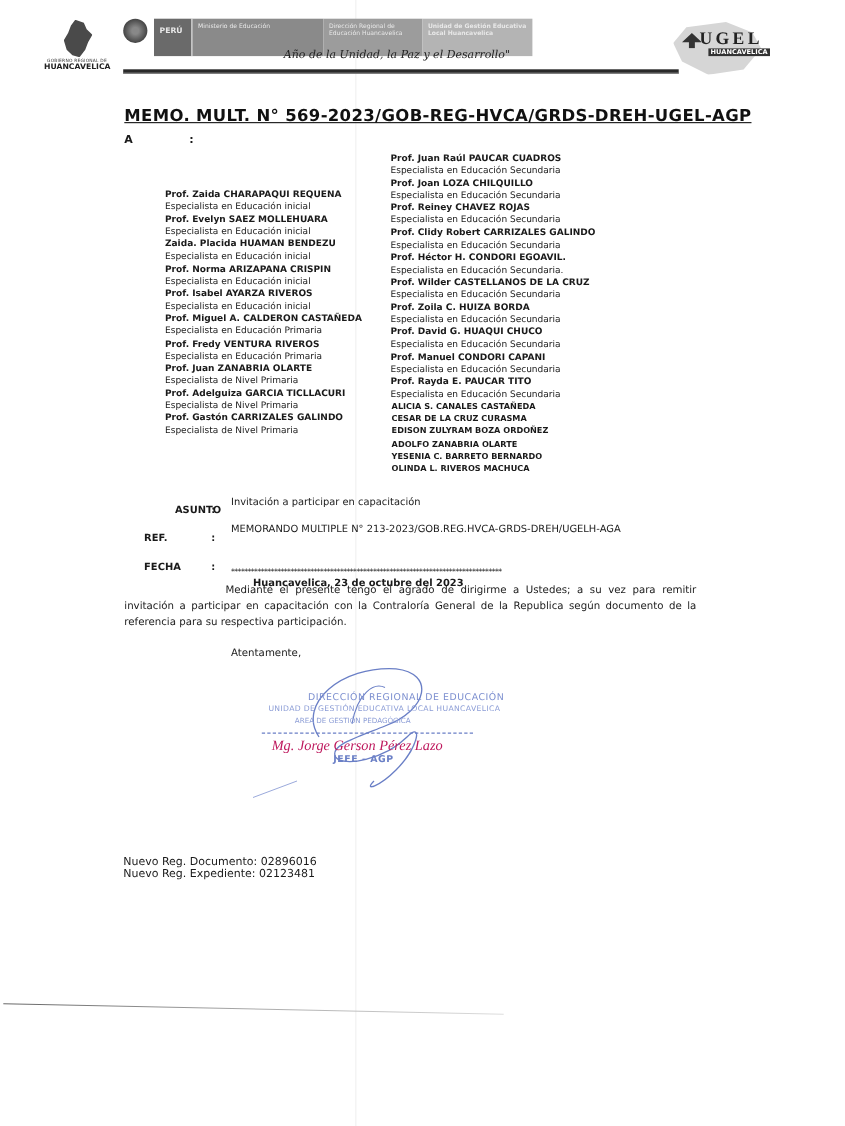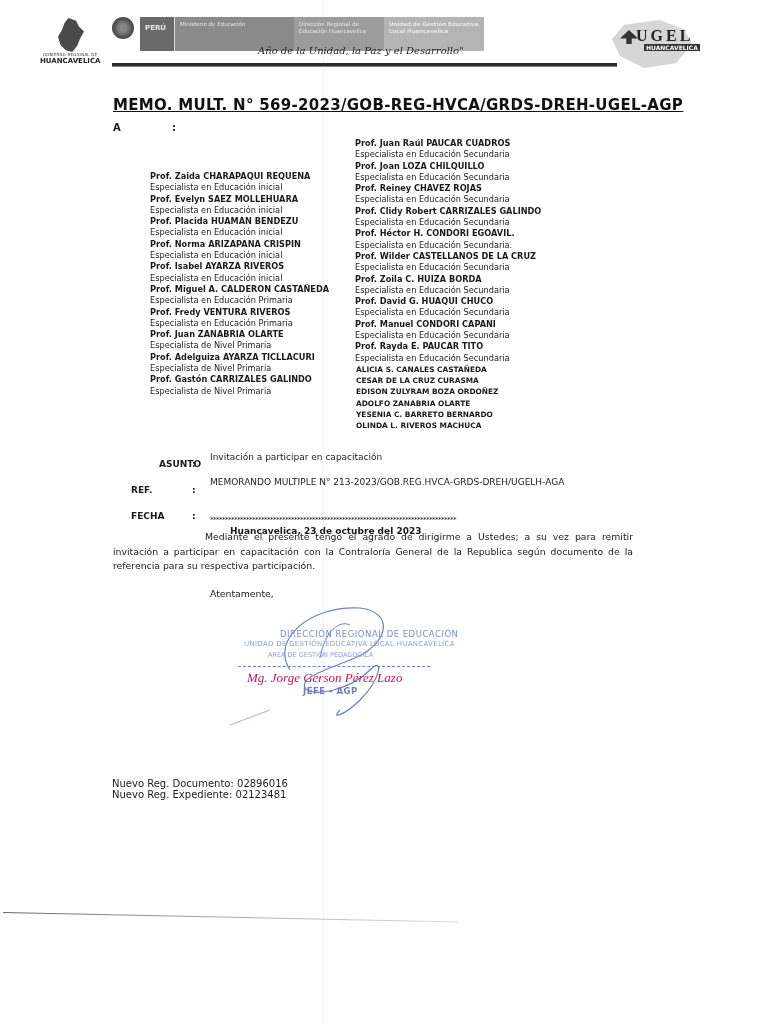--- a/index.html
+++ b/index.html
@@ -101,33 +101,33 @@
 
 <div class="abs memo-title">MEMO. MULT. N° 569-2023/GOB-REG-HVCA/GRDS-DREH-UGEL-AGP</div>
 <div class="abs a-label">A</div>
 <div class="abs a-colon">:</div>
 
 <div class="abs col col-left">
   <div class="name">Prof. Zaida CHARAPAQUI REQUENA</div>
   <div class="role">Especialista en Educación inicial</div>
   <div class="name">Prof. Evelyn SAEZ MOLLEHUARA</div>
   <div class="role">Especialista en Educación inicial</div>
-  <div class="name">Prof. Placida HUAMAN BENDEZU</div>
+  <div class="name">Zaida. Placida HUAMAN BENDEZU</div>
   <div class="role">Especialista en Educación inicial</div>
   <div class="name">Prof. Norma ARIZAPANA CRISPIN</div>
   <div class="role">Especialista en Educación inicial</div>
   <div class="name">Prof. Isabel AYARZA RIVEROS</div>
   <div class="role">Especialista en Educación inicial</div>
   <div class="name">Prof. Miguel A. CALDERON CASTAÑEDA</div>
   <div class="role">Especialista en Educación Primaria</div>
   <div class="name">Prof. Fredy VENTURA RIVEROS</div>
   <div class="role">Especialista en Educación Primaria</div>
   <div class="name">Prof. Juan ZANABRIA OLARTE</div>
   <div class="role">Especialista de Nivel Primaria</div>
-  <div class="name">Prof. Adelguiza AYARZA TICLLACURI</div>
+  <div class="name">Prof. Adelguiza GARCIA TICLLACURI</div>
   <div class="role">Especialista de Nivel Primaria</div>
   <div class="name">Prof. Gastón CARRIZALES GALINDO</div>
   <div class="role">Especialista de Nivel Primaria</div>
 </div>
 
 <div class="abs col col-right">
   <div class="name">Prof. Juan Raúl PAUCAR CUADROS</div>
   <div class="role">Especialista en Educación Secundaria</div>
   <div class="name">Prof. Joan LOZA CHILQUILLO</div>
   <div class="role">Especialista en Educación Secundaria</div>

